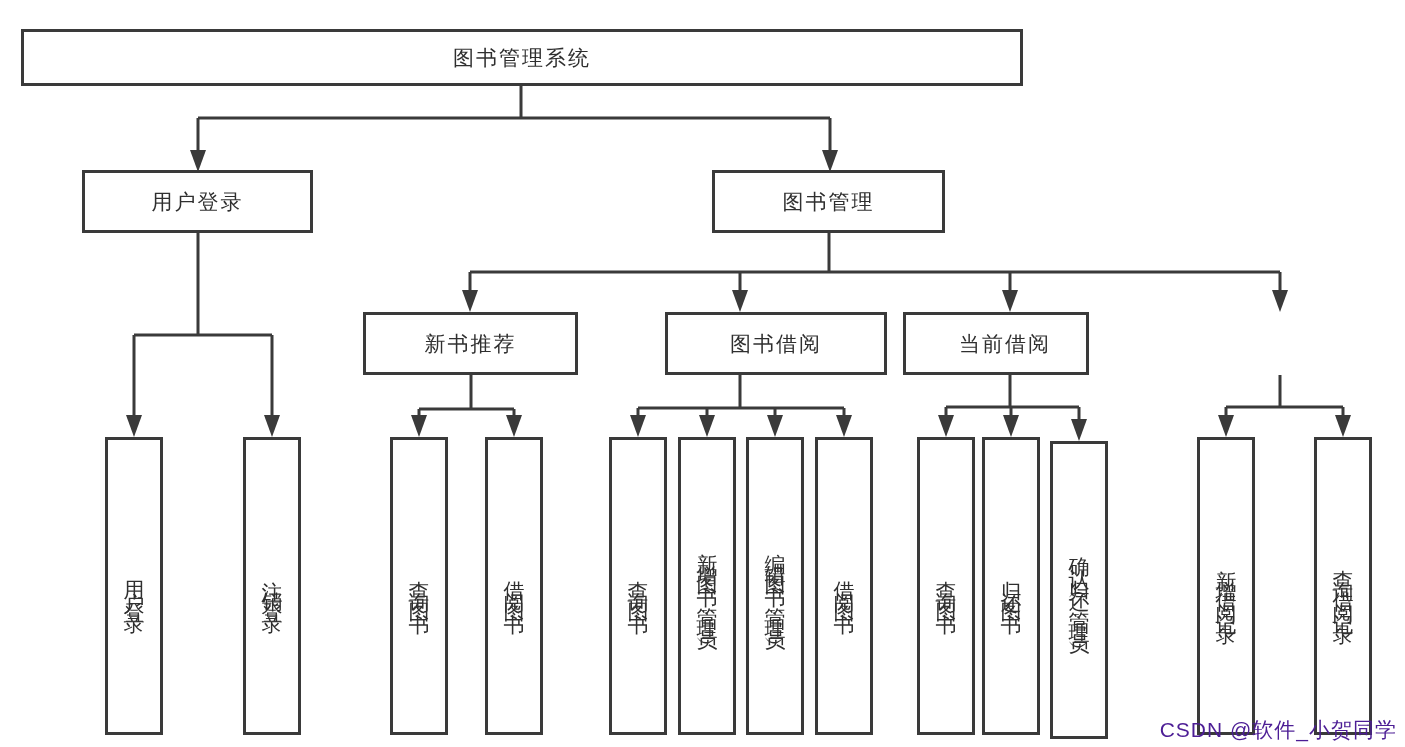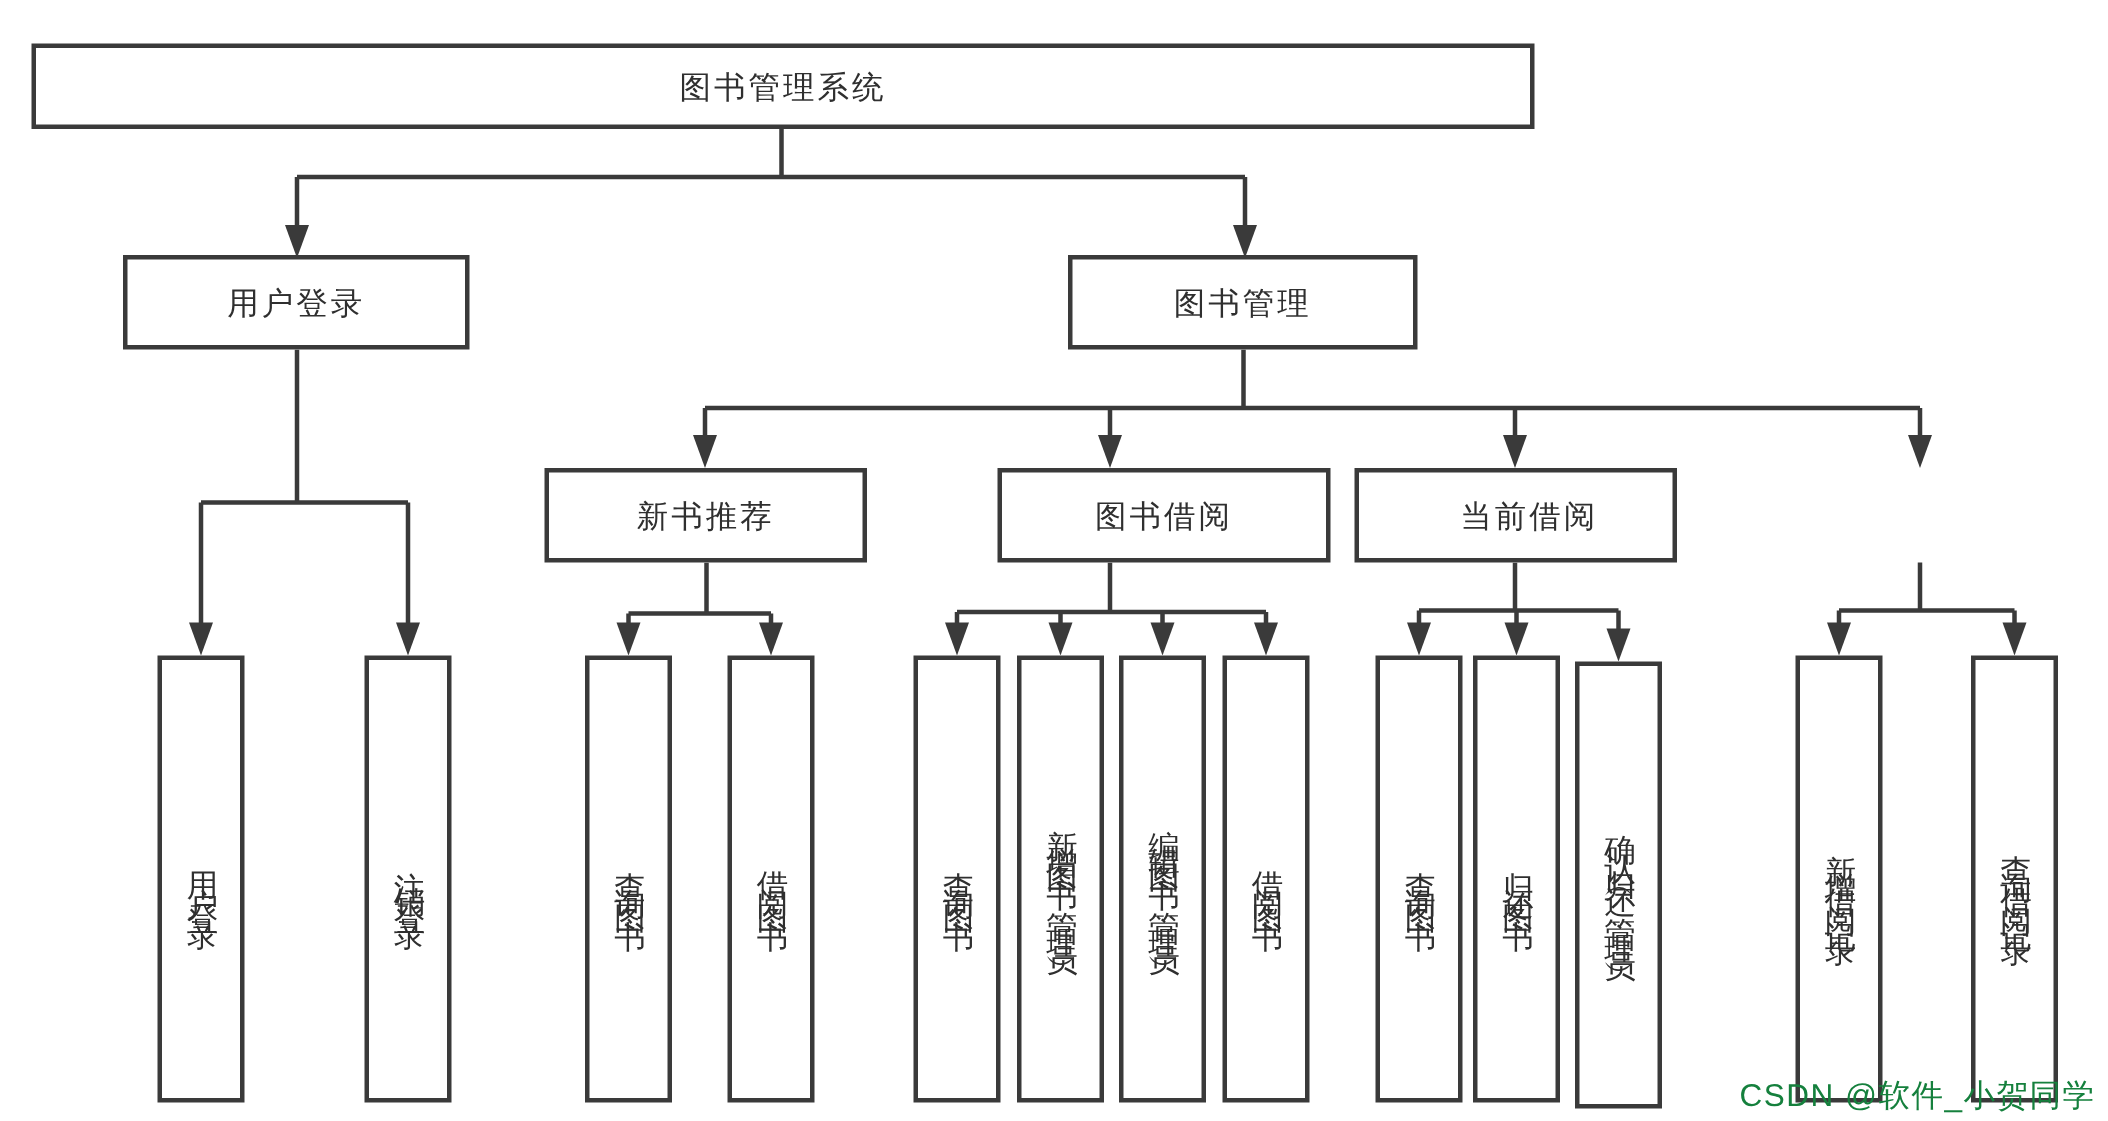--- a/index.html
+++ b/index.html
@@ -13,21 +13,21 @@
   }
   .hnode{display:flex;align-items:center;justify-content:center;
     font-size:21px;letter-spacing:2px;white-space:nowrap;}
   .vnode span{
     position:absolute;left:50%;top:50%;transform:translate(-50%,-50%);
     writing-mode:vertical-rl;text-orientation:mixed;
     font-size:21px;letter-spacing:11px;line-height:1.15;white-space:nowrap;
   }
   .watermark{
     position:absolute;top:716px;right:8px;font-size:21px;letter-spacing:1px;
-    color:#15803d;white-space:nowrap;z-index:5;
+    color:#4c1d95;white-space:nowrap;z-index:5;
   }
 </style>
 </head>
 <body>
 
 <div class="canvas">
 
   <svg class="lines" viewBox="0 0 1405 747" xmlns="http://www.w3.org/2000/svg" aria-hidden="true">
     <g stroke="#3a3a3a" stroke-width="3" fill="none">
 
@@ -68,21 +68,21 @@
     </g>
   </svg>
 
   <div class="node hnode" style="left:21px;top:29px;width:1002px;height:57px;">图书管理系统</div>
 
   <div class="node hnode" style="left:82px;top:170px;width:231px;height:63px;">用户登录</div>
   <div class="node hnode" style="left:363px;top:312px;width:215px;height:63px;">新书推荐</div>
 
   <div class="node hnode" style="left:712px;top:170px;width:233px;height:63px;">图书管理</div>
   <div class="node hnode" style="left:633px;top:312px;width:222px;height:63px;margin-left:32px;">图书借阅</div>
-  <div class="node hnode" style="left:903px;top:312px;width:215px;height:63px;padding-left:18px;">当前借阅</div>
+  <div class="node hnode" style="left:903px;top:312px;width:186px;height:63px;padding-left:18px;">当前借阅</div>
 
   <div class="node vnode" style="left:105px;top:437px;width:58px;height:298px;">
     <span>用户登录</span>
     </div>
   <div class="node vnode" style="left:243px;top:437px;width:58px;height:298px;">
     <span>注销登录</span>
     </div>
 
   <div class="node vnode" style="left:390px;top:437px;width:58px;height:298px;">
     <span>查询图书</span>

